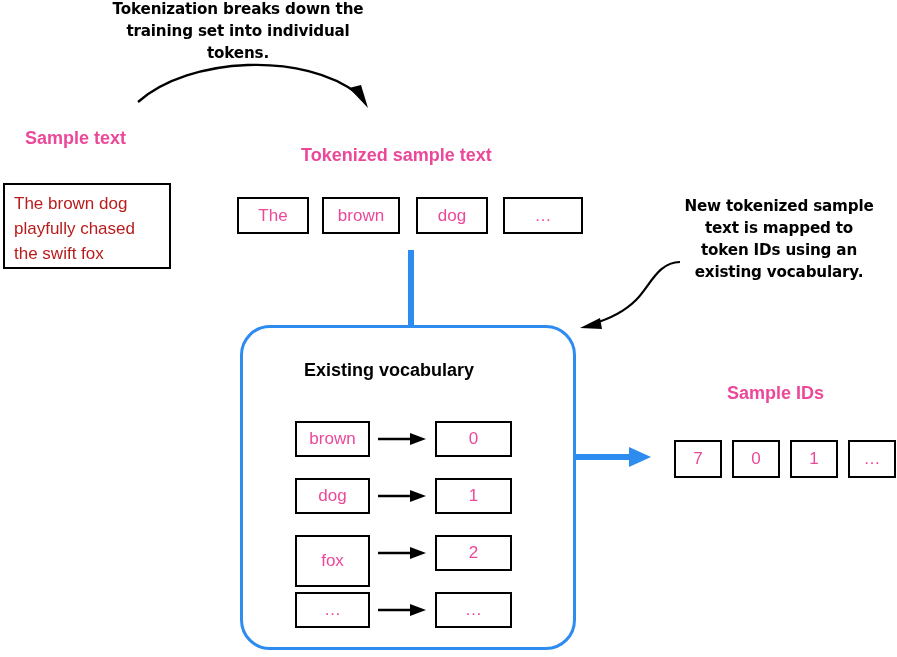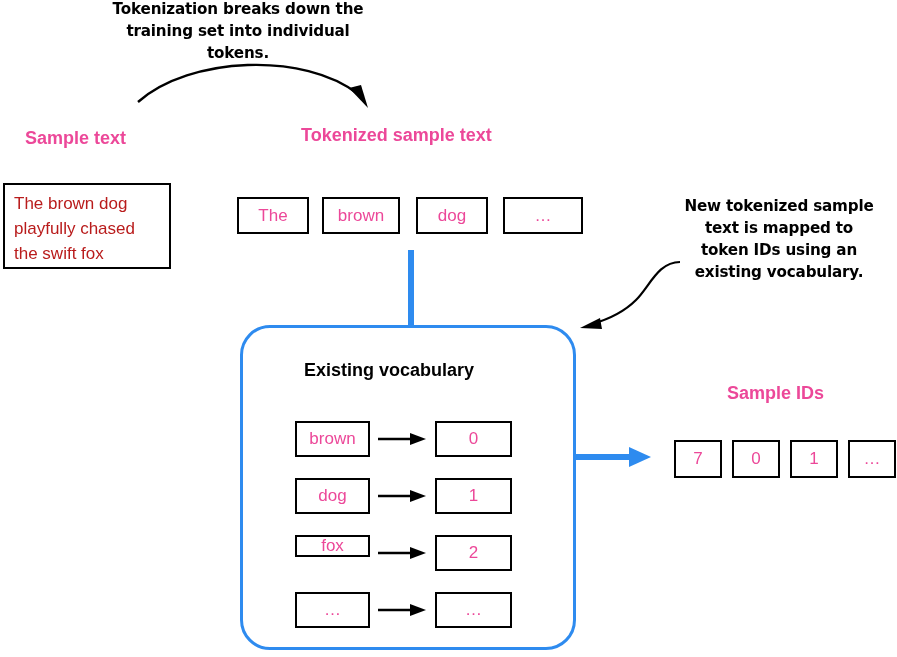--- a/index.html
+++ b/index.html
@@ -99,21 +99,21 @@
     <path d="M 8 52 C 60 6, 175 2, 228 44" stroke="#000000" stroke-width="2.4" fill="none"></path>
     <path d="M 238 58 L 219 38 L 231 35 Z" fill="#000000"></path>
   </svg>
 
   <div class="abs heading" style="left:25px; top:128px;">Sample text</div>
 
   <div class="abs sample-box" style="left:3px; top:183px; width:168px; height:86px;">The brown dog
 playfully chased
 the swift fox</div>
 
-  <div class="abs heading" style="left:301px; top:125px;">Tokenized sample text</div>
+  <div class="abs heading" style="left:301px; top:145px;">Tokenized sample text</div>
 
   <div class="abs box" style="left:237px; top:197px; width:72px; height:37px;">The</div>
   <div class="abs box" style="left:322px; top:197px; width:78px; height:37px;">brown</div>
   <div class="abs box" style="left:416px; top:197px; width:72px; height:37px;">dog</div>
   <div class="abs box" style="left:503px; top:197px; width:80px; height:37px;">…</div>
 
   <div class="abs" style="left:408px; top:250px; width:6px; height:78px; background:#2e8bef;"></div>
 
   <div class="abs callout" style="left:659px; top:195px; width:240px;">New tokenized sample
 text is mapped to
@@ -136,21 +136,21 @@
   </svg>
   <div class="abs box" style="left:435px; top:421px; width:77px; height:36px;">0</div>
 
   <div class="abs box" style="left:295px; top:478px; width:75px; height:36px;">dog</div>
   <svg class="abs" style="left:378px; top:488px;" width="50" height="16" viewBox="0 0 50 16">
     <line x1="0" y1="8" x2="34" y2="8" stroke="#000000" stroke-width="2.6"></line>
     <path d="M 48 8 L 32 2 L 32 14 Z" fill="#000000"></path>
   </svg>
   <div class="abs box" style="left:435px; top:478px; width:77px; height:36px;">1</div>
 
-  <div class="abs box" style="left:295px; top:535px; width:75px; height:22px;">fox</div>
+  <div class="abs box" style="left:295px; top:535px; width:75px; height:52px;">fox</div>
   <svg class="abs" style="left:378px; top:545px;" width="50" height="16" viewBox="0 0 50 16">
     <line x1="0" y1="8" x2="34" y2="8" stroke="#000000" stroke-width="2.6"></line>
     <path d="M 48 8 L 32 2 L 32 14 Z" fill="#000000"></path>
   </svg>
   <div class="abs box" style="left:435px; top:535px; width:77px; height:36px;">2</div>
 
   <div class="abs box" style="left:295px; top:592px; width:75px; height:36px;">…</div>
   <svg class="abs" style="left:378px; top:602px;" width="50" height="16" viewBox="0 0 50 16">
     <line x1="0" y1="8" x2="34" y2="8" stroke="#000000" stroke-width="2.6"></line>
     <path d="M 48 8 L 32 2 L 32 14 Z" fill="#000000"></path>

